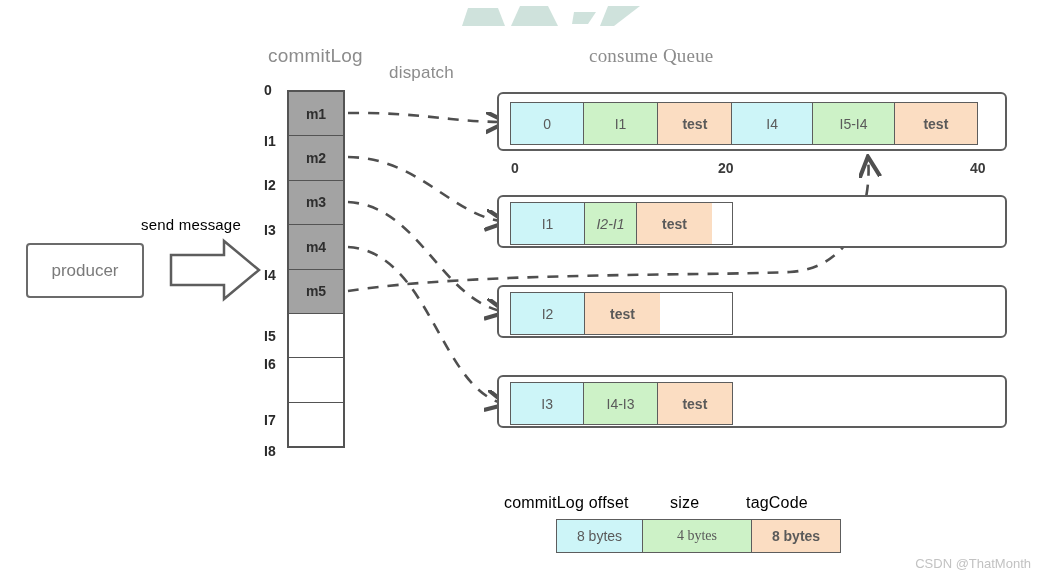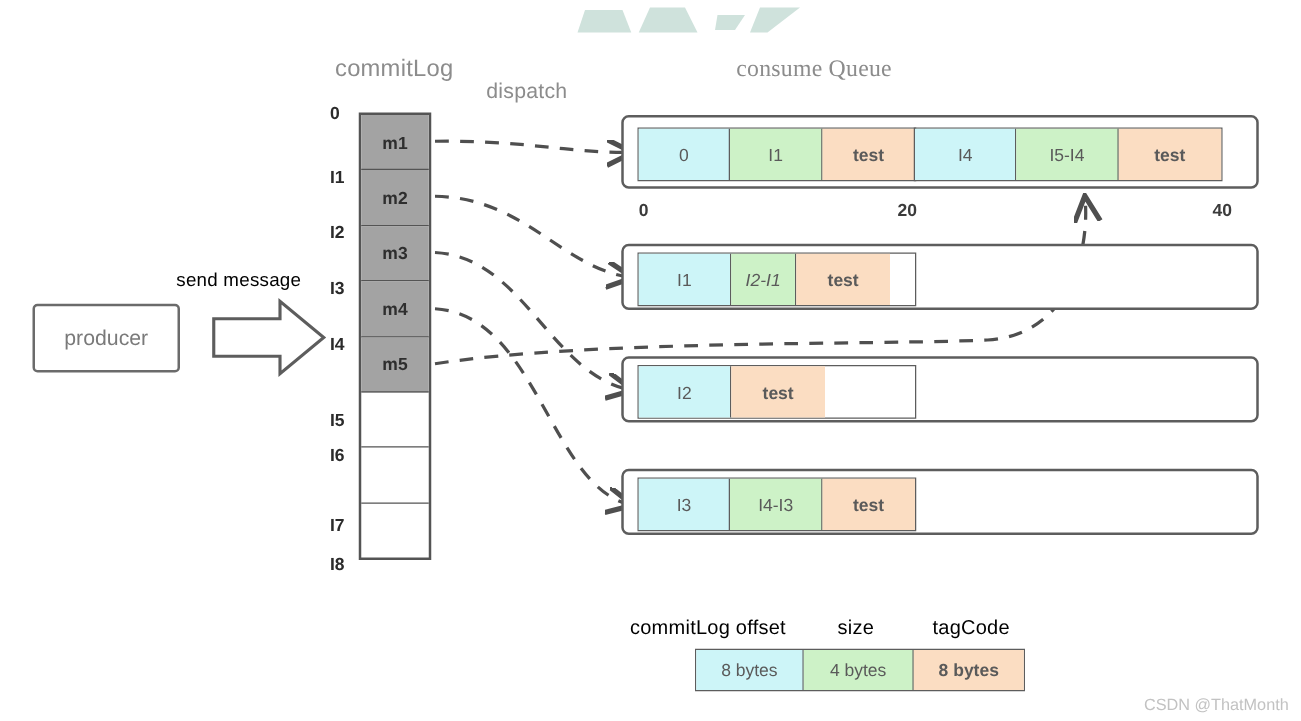--- a/index.html
+++ b/index.html
@@ -278,18 +278,18 @@
       <div class="cq-cell c-tag" style="width:75px;">test</div>
     </div>
   </div>
 
   <div class="lbl" style="left:504px; top:494px; font-size:16px;">commitLog offset</div>
   <div class="lbl" style="left:670px; top:494px; font-size:16px;">size</div>
   <div class="lbl" style="left:746px; top:494px; font-size:16px;">tagCode</div>
 
   <div class="legend-strip">
     <div class="cq-cell c-offset" style="width:86px;">8 bytes</div>
-    <div class="cq-cell c-size" style="width:88px;">4 bytes</div>
+    <div class="cq-cell c-size" style="width:109px;font-family:Liberation Serif, serif;">4 bytes</div>
     <div class="cq-cell c-tag" style="width:88px;">8 bytes</div>
   </div>
 
   <div class="wm">CSDN @ThatMonth</div>
 </div>
 
 </body></html>

